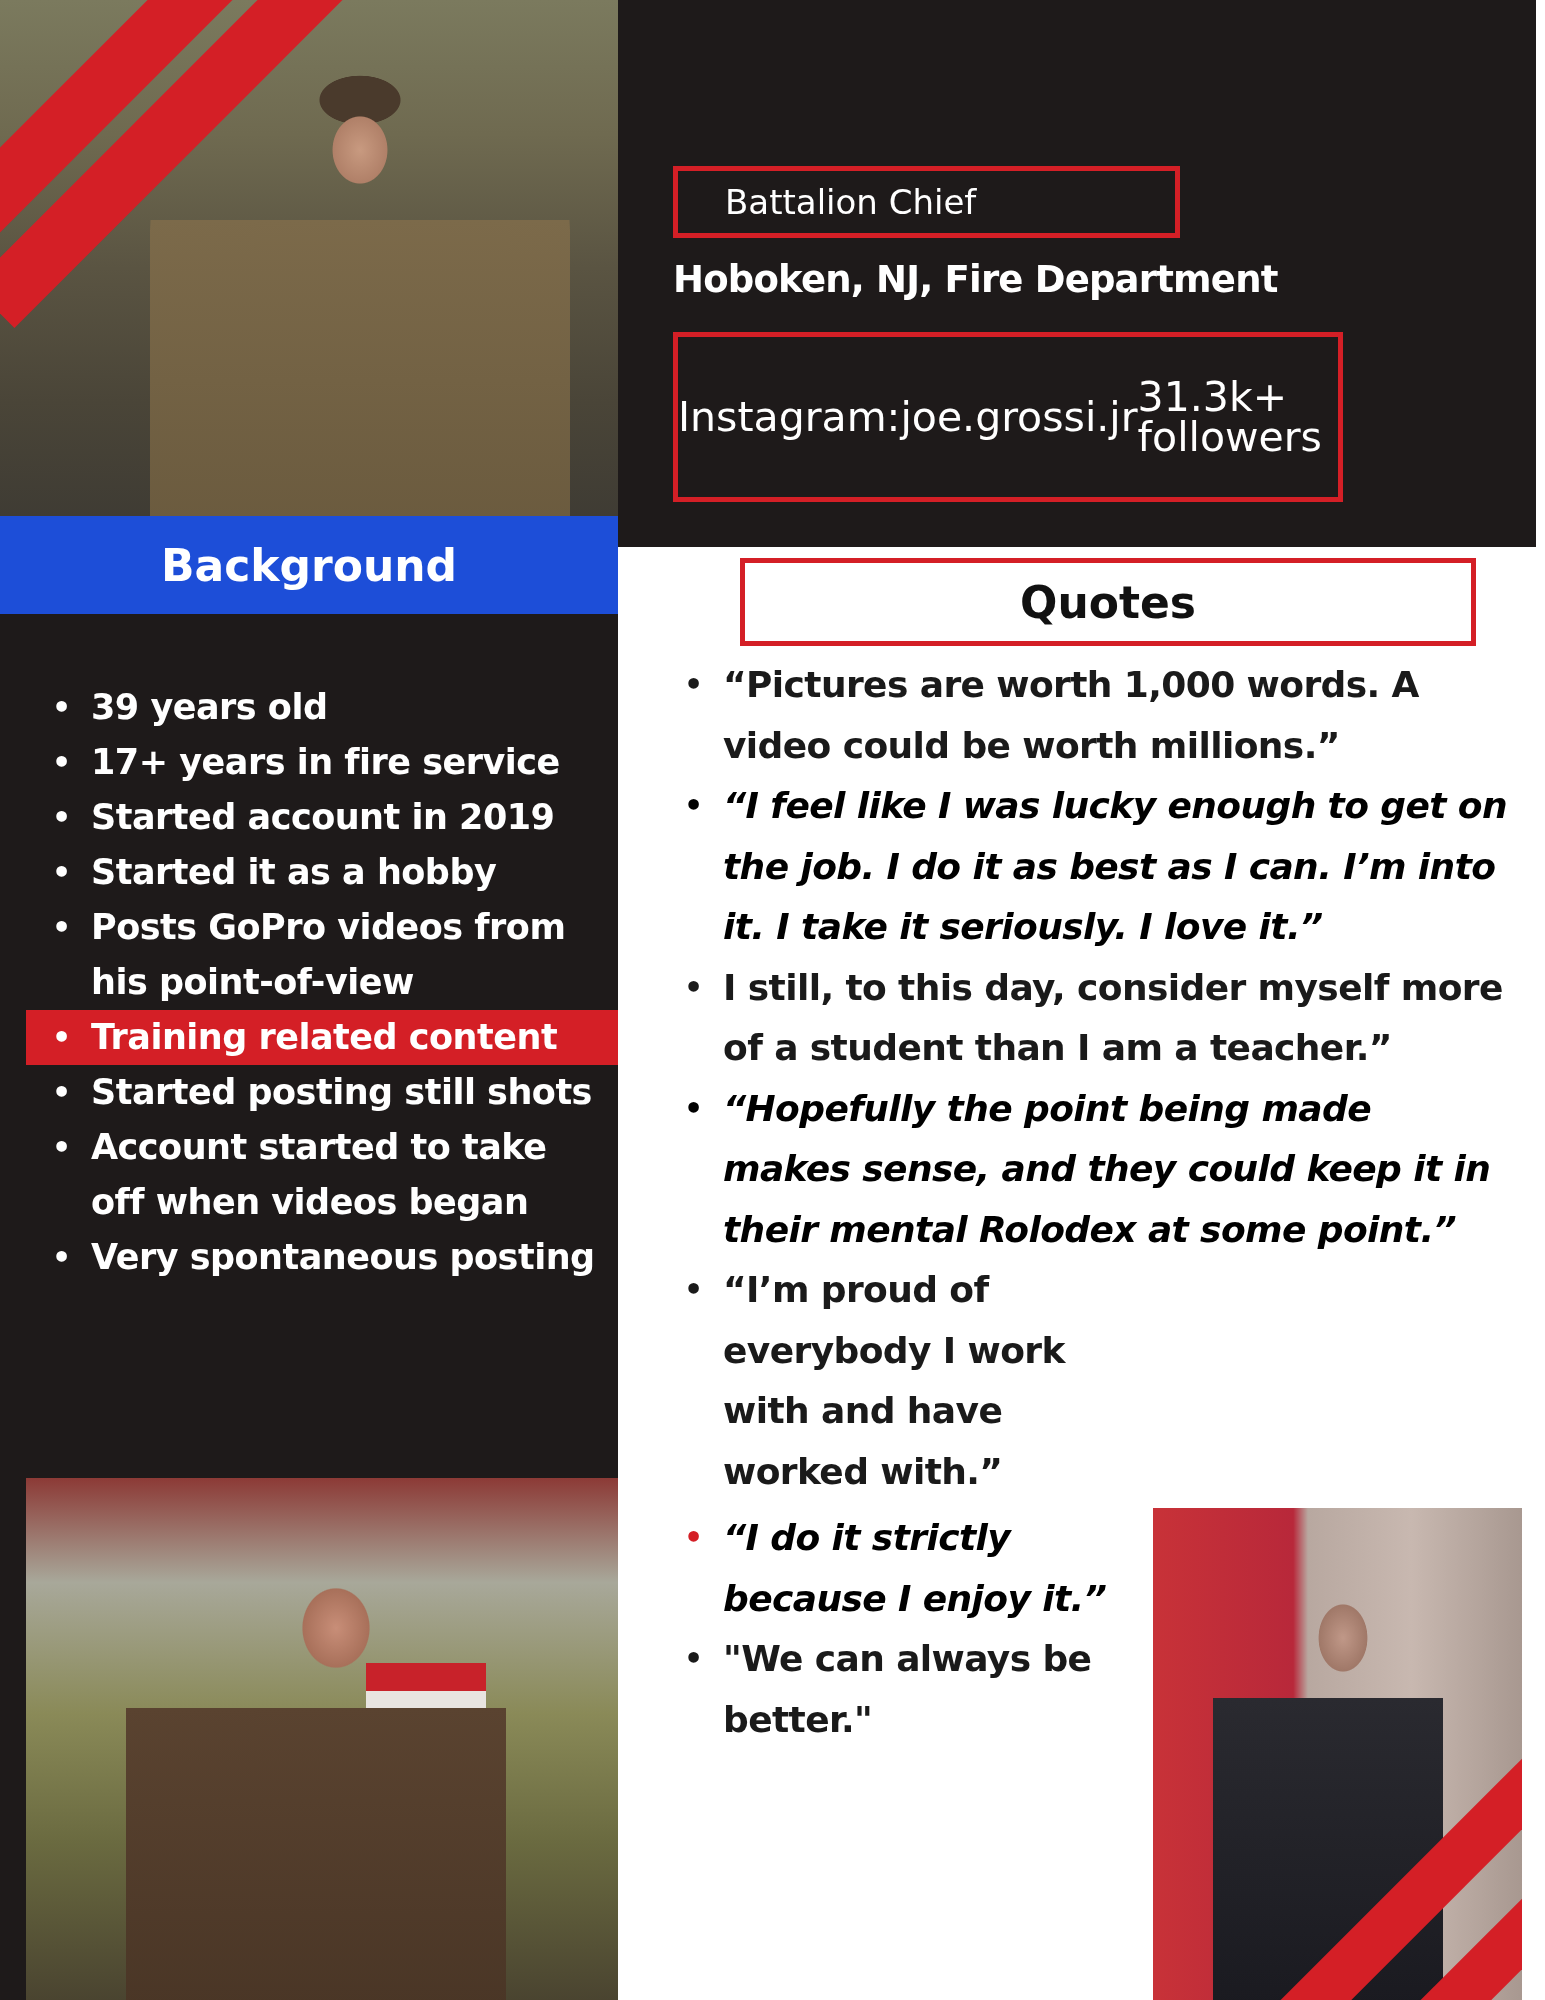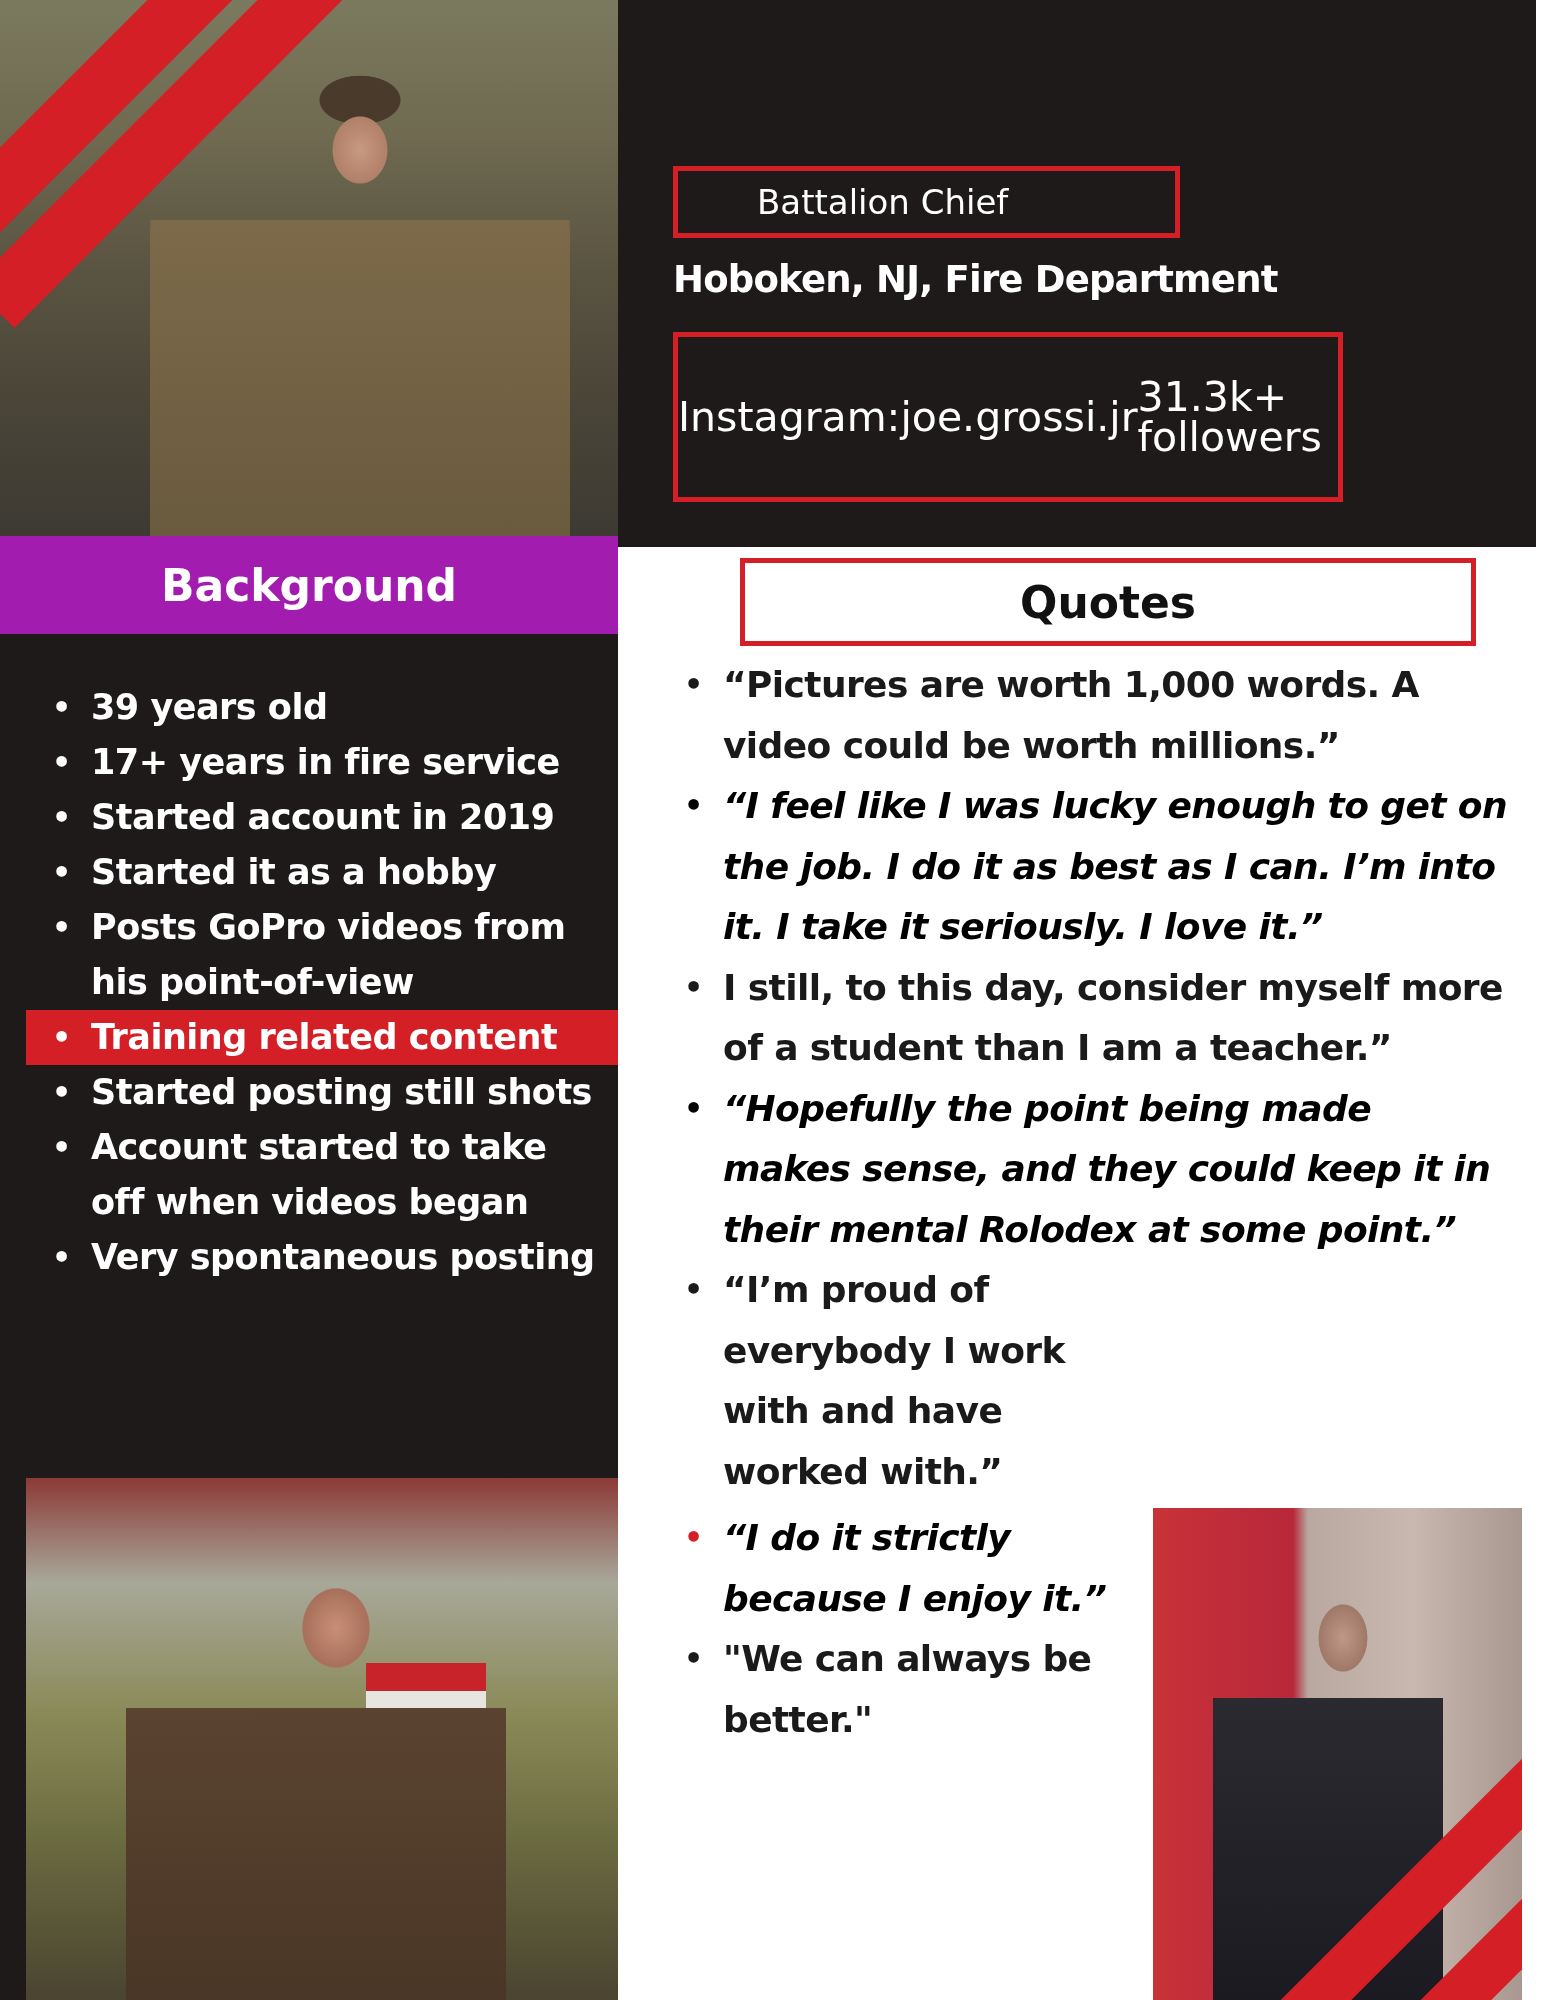--- a/index.html
+++ b/index.html
@@ -12,21 +12,21 @@
     background: linear-gradient(180deg, #7b7a5e 0%, #6f6a50 25%, #5a5442 50%, #4a4538 75%, #3d3a33 100%); }
   .photo-top .figure { position: absolute; left: 150px; top: 70px; width: 420px; height: 470px;
     background: radial-gradient(ellipse 45px 55px at 210px 80px, #c89a80 0%, #b08068 60%, transparent 62%),
                 radial-gradient(ellipse 50px 30px at 210px 30px, #4a3a2c 0%, #4a3a2c 80%, transparent 82%),
                 linear-gradient(180deg, transparent 0 150px, #7c6a4a 150px, #6a5a3e 100%);
     border-radius: 160px 160px 0 0; }
   .photo-top .stripe { position: absolute; background: #d41f26; width: 60px; height: 500px; transform: rotate(45deg); transform-origin: center; }
   .photo-top .stripe.s1 { left: 60px; top: -150px; }
   .photo-top .stripe.s2 { left: 140px; top: -120px; }
 
-  .bg-header { position: absolute; left: 0; top: 536px; width: 618px; height: 98px; background: #a21caf;
+  .bg-header { position: absolute; left: 0; top: 516px; width: 618px; height: 98px; background: #1d4ed8;
     display: flex; align-items: center; justify-content: center; }
   .bg-header span { color: #ffffff; font-weight: 700; font-size: 44px; font-family: "DejaVu Sans", sans-serif; }
 
   .bg-list { position: absolute; left: 0; top: 640px; width: 618px; list-style: none; margin-top: 40px; }
   .bg-item { position: relative; padding-left: 91px; padding-right: 10px; color: #ffffff; font-weight: 700;
     font-size: 35px; line-height: 55px; font-family: "DejaVu Sans", sans-serif; letter-spacing: -0.5px; }
   .bg-item::before { content: "\2022"; position: absolute; left: 52px; top: 0; color: #ffffff; font-size: 30px; }
   .bg-item.highlight { background: #d41f26; margin-left: 26px; padding-left: 65px; }
   .bg-item.highlight::before { left: 26px; }
 
@@ -34,21 +34,21 @@
     background: linear-gradient(180deg, #8c3a36 0%, #a8a89a 20%, #8a8a58 45%, #6a6a40 70%, #4a4430 100%); }
   .photo-bottom-left .figure { position: absolute; left: 100px; top: 60px; width: 380px; height: 470px;
     background: radial-gradient(ellipse 55px 65px at 210px 90px, #c88e78 0%, #a8705a 60%, transparent 62%),
                 linear-gradient(180deg, transparent 0 170px, #5a4330 170px, #4a3626 100%);
     border-radius: 150px 150px 0 0; }
   .photo-bottom-left .sign { position: absolute; left: 340px; top: 185px; width: 120px; height: 300px; background: #e8e4e0; border-top: 28px solid #c8222a; }
 
   .header { position: absolute; left: 618px; top: 0; width: 918px; height: 547px; background: #1e1a1a; }
   .name { position: absolute; left: 55px; top: 66px; color: #ffffff; font-weight: 700; font-size: 66px; letter-spacing: -1.5px; font-family: "DejaVu Sans", sans-serif; }
   .title-box { position: absolute; left: 55px; top: 166px; width: 507px; height: 72px; border: 5px solid #d41f26;
-    display: flex; align-items: center; padding-left: 79px; }
+    display: flex; align-items: center; padding-left: 47px; }
   .title-box span { color: #ffffff; font-size: 34px; font-family: "DejaVu Sans", sans-serif; }
   .dept { position: absolute; left: 55px; top: 258px; color: #ffffff; font-weight: 700; font-size: 37px; letter-spacing: -0.8px; font-family: "DejaVu Sans", sans-serif; }
   .insta-box { position: absolute; left: 55px; top: 332px; width: 670px; height: 170px; border: 5px solid #d41f26;
     display: flex; flex-direction: row; align-items: center; justify-content: center; }
   .insta-box span { display: block; color: #ffffff; font-size: 41px; line-height: 40px; font-family: "DejaVu Sans", sans-serif; }
 
   .quotes-box { position: absolute; left: 740px; top: 558px; width: 736px; height: 88px; border: 5px solid #d41f26;
     display: flex; align-items: center; justify-content: center; }
   .quotes-box span { color: #111111; font-weight: 700; font-size: 44px; font-family: "DejaVu Sans", sans-serif; }
 

